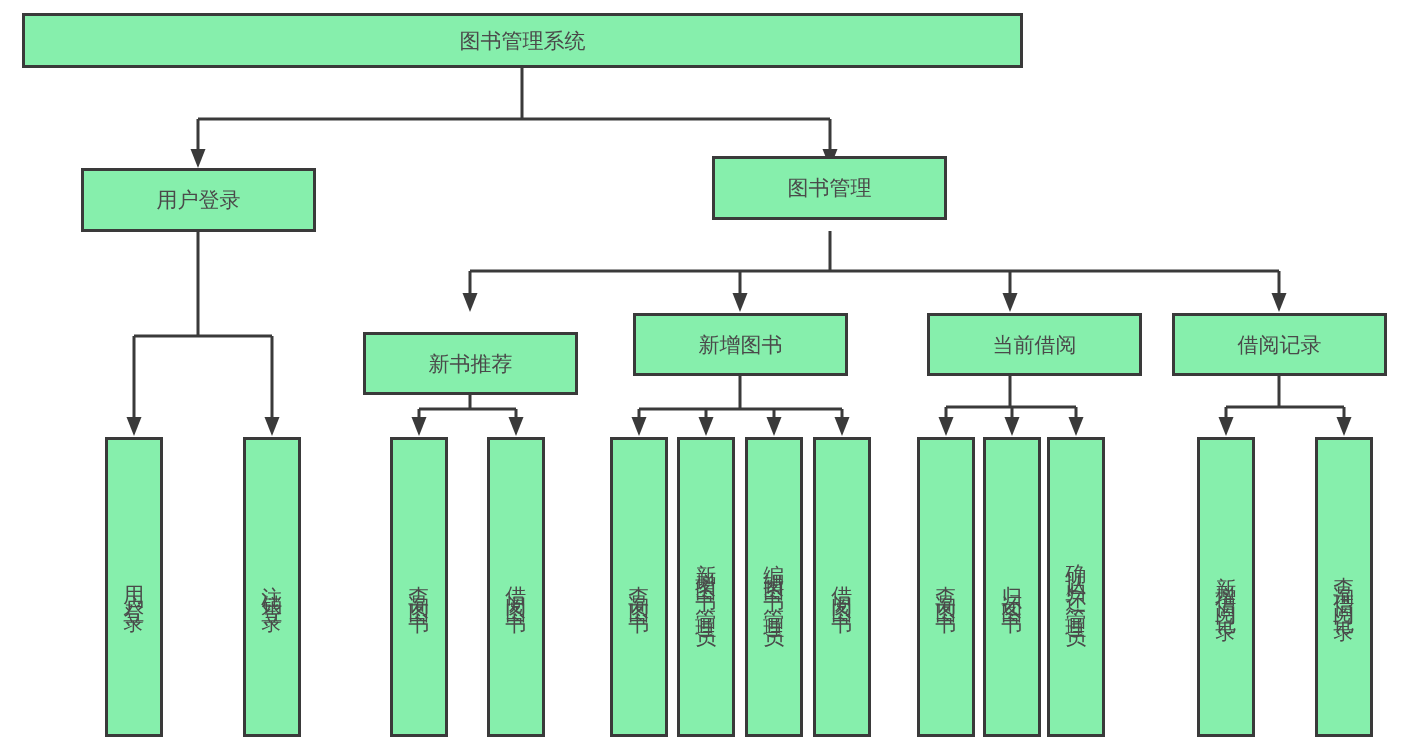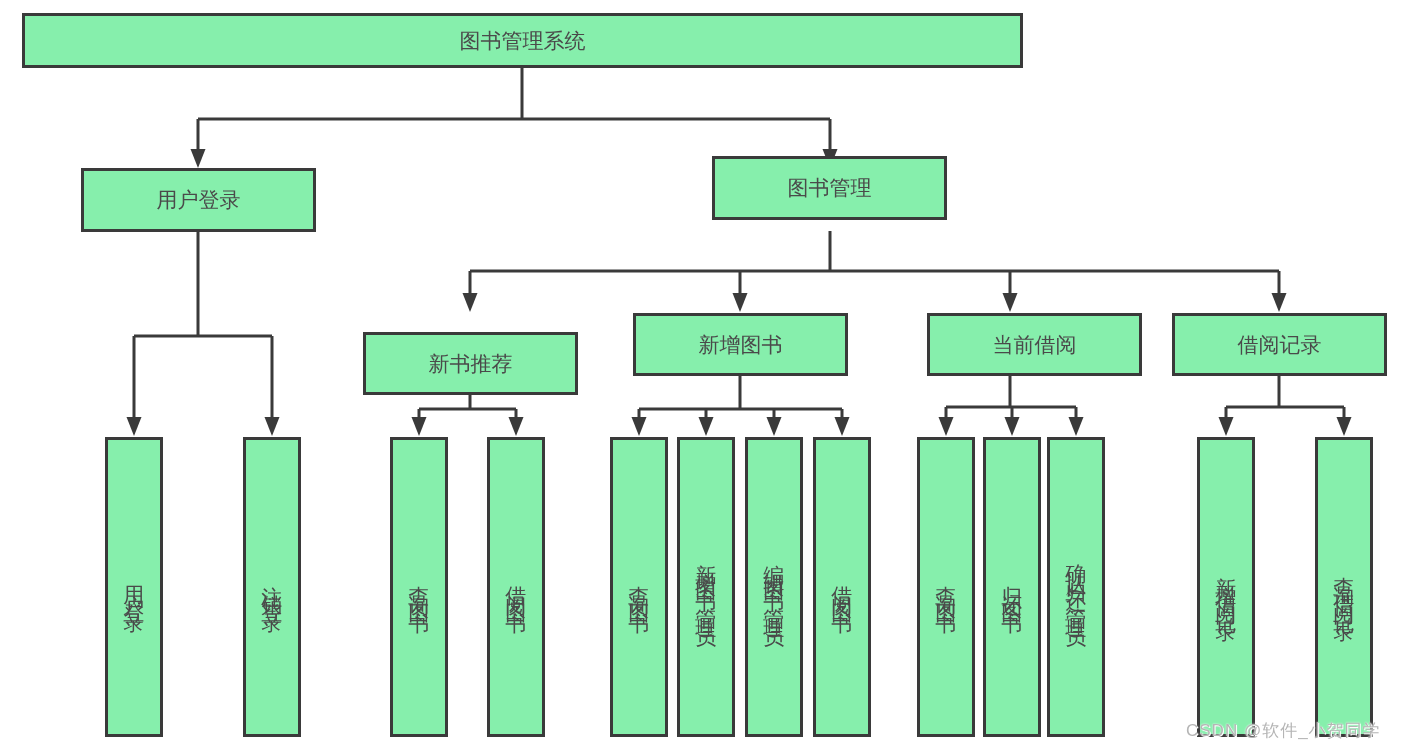--- a/index.html
+++ b/index.html
@@ -162,15 +162,14 @@
   <div class="box leaf" id="lf-10">
     <span>确认归还（管理员）</span>
   </div>
   <div class="box leaf" id="lf-11">
     <span>新增借阅记录</span>
   </div>
   <div class="box leaf" id="lf-12">
     <span>查询借阅记录</span>
   </div>
 
-  <div class="watermark">CSDN @软件_小贺同学</div>
 
 </div>
 
 </body></html>

